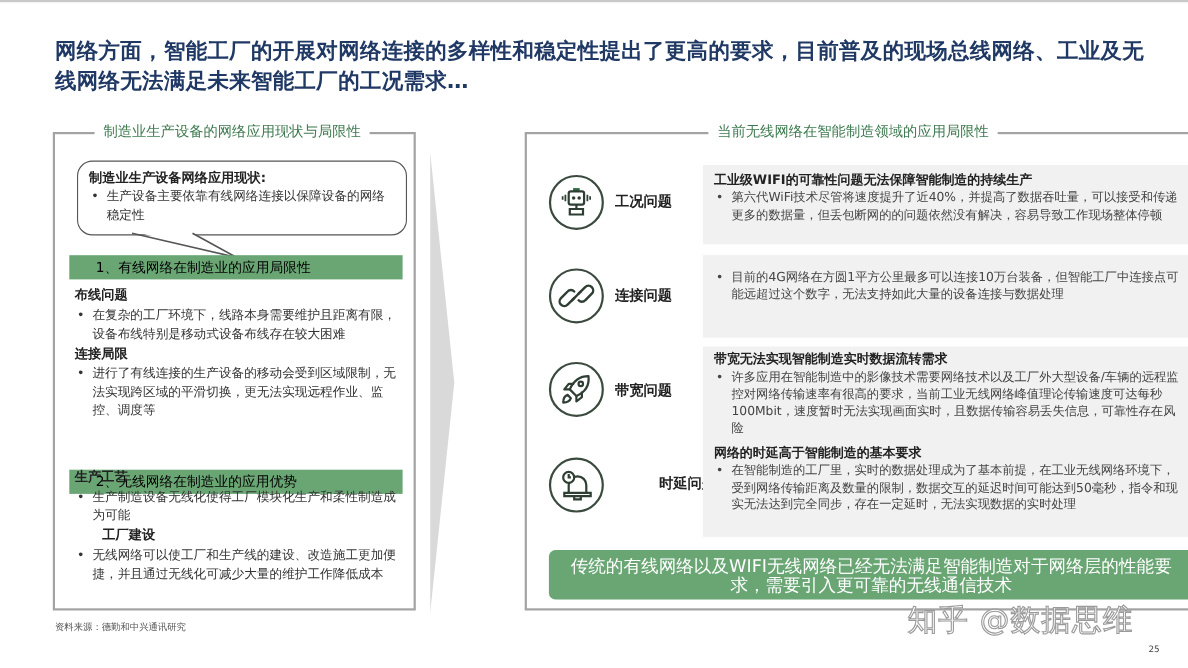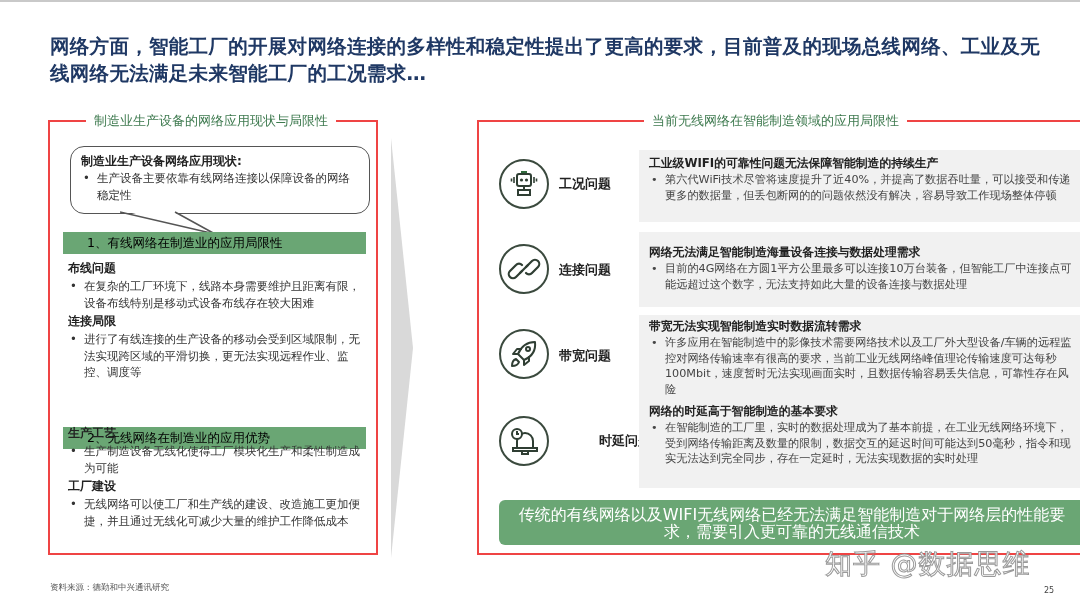--- a/index.html
+++ b/index.html
@@ -3,21 +3,21 @@
 <meta charset="utf-8">
 <style>
   * { box-sizing: border-box; margin: 0; padding: 0; }
   html, body { width: 1080px; height: 607px; background: #ffffff; overflow: hidden; }
   body { position: relative; font-family: "DejaVu Sans", "Liberation Sans", sans-serif; color: #333; }
   .topline { position: absolute; left: 0; top: 0; width: 1080px; height: 2px; background: #c9c9c9; }
 
   .title { position: absolute; left: 50px; top: 33px; width: 1000px; font-size: 19.5px; line-height: 27px; font-weight: bold; color: #1f3864; letter-spacing: 0.3px; }
 
   
-  .panel { position: absolute; border: 2px solid #ef4444; }
+  .panel { position: absolute; border: 2px solid #a3a3a3; }
   .panel-left { left: 48px; top: 120px; width: 330px; height: 435px; }
   .panel-right { left: 437px; top: 120px; width: 618px; height: 435px; margin-left: 40px; }
   .panel-heading { position: absolute; top: -10px; background: #fff; padding: 0 8px; font-size: 13px; color: #3e7a4f; line-height: 18px; white-space: nowrap; }
   .panel-left .panel-heading { left: 36px; }
   .panel-right .panel-heading { left: 165px; }
 
   .bubble { position: absolute; left: 20px; top: 24px; width: 300px; height: 68px; border: 1.5px solid #555; border-radius: 14px; background: #fff; padding: 6px 10px; }
   .bubble-title { font-size: 12px; font-weight: bold; color: #222; line-height: 17px; }
   .bubble-tail { position: absolute; left: 70px; top: 88px; width: 130px; height: 26px; }
 
@@ -34,21 +34,21 @@
 
   
   .row-icon { position: absolute; left: 20px; width: 50px; height: 50px; border: 2px solid #3b4a3e; border-radius: 50%; display: flex; align-items: center; justify-content: center; }
   .row-label { position: absolute; left: 80px; font-size: 13px; font-weight: bold; color: #222; line-height: 18px; }
   .row-box { position: absolute; left: 160px; width: 447px; background: #f1f1f1; padding: 5px 10px; }
   .row-box-title { font-size: 11.8px; font-weight: bold; color: #222; line-height: 16px; margin-bottom: 1px; }
   .row-box .bullet-row { font-size: 11.2px; line-height: 15.5px; color: #444; }
 
   .conclusion { position: absolute; left: 20px; top: 378px; width: 586px; height: 45px; background: #6aa674; border-radius: 6px; color: #fff; font-size: 16px; line-height: 17px; text-align: center; padding: 6px 16px; }
 
-  .source { position: absolute; left: 50px; top: 582px; font-size: 8.5px; color: #555; }
+  .source { position: absolute; left: 50px; top: 565px; font-size: 8.5px; color: #555; }
   .watermark { position: absolute; left: 825px; top: 546px; font-size: 27px; color: rgba(255,255,255,0.95); -webkit-text-stroke: 1px #9a9a9a; letter-spacing: 1px; font-family: "DejaVu Sans", sans-serif; }
   .page-num { position: absolute; left: 1044px; top: 586px; font-size: 8px; color: #444; }
 </style>
 </head>
 <body>
 
 <div class="topline"></div>
 
 <h1 class="title">网络方面，智能工厂的开展对网络连接的多样性和稳定性提出了更高的要求，目前普及的现场总线网络、工业及无线网络无法满足未来智能工厂的工况需求…</h1>
 
@@ -88,21 +88,21 @@
   <div class="green-bar" style="top:273px;margin-top:32px;">2、无线网络在制造业的应用优势</div>
 
   <div class="sub-h" style="top:303px;">生产工艺</div>
   <div class="sub-list" style="top:321px;">
     <div class="bullet-row">
         <span class="dot">•</span>
         <span class="txt">生产制造设备无线化使得工厂模块化生产和柔性制造成为可能</span>
       </div>
   </div>
 
-  <div class="sub-h" style="top:356px;">工厂建设</div>
+  <div class="sub-h" style="top:356px;margin-left:25px;">工厂建设</div>
   <div class="sub-list" style="top:374px;">
     <div class="bullet-row">
         <span class="dot">•</span>
         <span class="txt">无线网络可以使工厂和生产线的建设、改造施工更加便捷，并且通过无线化可减少大量的维护工作降低成本</span>
       </div>
   </div>
 </section>
 
 <svg class="chevron" viewBox="0 0 24 420" preserveAspectRatio="none">
   <polygon points="0,0 22,210 0,420" fill="#d9d9d9"></polygon>
@@ -134,21 +134,20 @@
     <svg width="34" height="34" viewBox="0 0 34 34">
       <g fill="none" stroke="#2f3e33" stroke-width="2.2" stroke-linecap="round">
         <path d="M15 19 L9 25 a4 4 0 0 1 -6 -6 l6 -6 a4 4 0 0 1 6 0"></path>
         <path d="M19 15 L25 9 a4 4 0 0 1 6 6 l-6 6 a4 4 0 0 1 -6 0"></path>
         <path d="M13 21 L21 13"></path>
       </g>
     </svg>
   </div>
   <div class="row-label" style="top:139px;">连接问题</div>
   <div class="row-box" style="top:110px; height:75px; padding-top:12px;">
-    <div class="row-box-title">网络无法满足智能制造海量设备连接与数据处理需求</div>
     <div class="bullet-row">
         <span class="dot">•</span>
         <span class="txt">目前的4G网络在方圆1平方公里最多可以连接10万台装备，但智能工厂中连接点可能远超过这个数字，无法支持如此大量的设备连接与数据处理</span>
       </div>
   </div>
 
   <div class="row-icon" style="top:207px;">
     <svg width="34" height="34" viewBox="0 0 34 34">
       <g fill="none" stroke="#2f3e33" stroke-width="2" stroke-linejoin="round">
         <path d="M28 5 C20 5 14 10 11 17 l6 6 c7 -3 12 -9 11 -18 z"></path>

